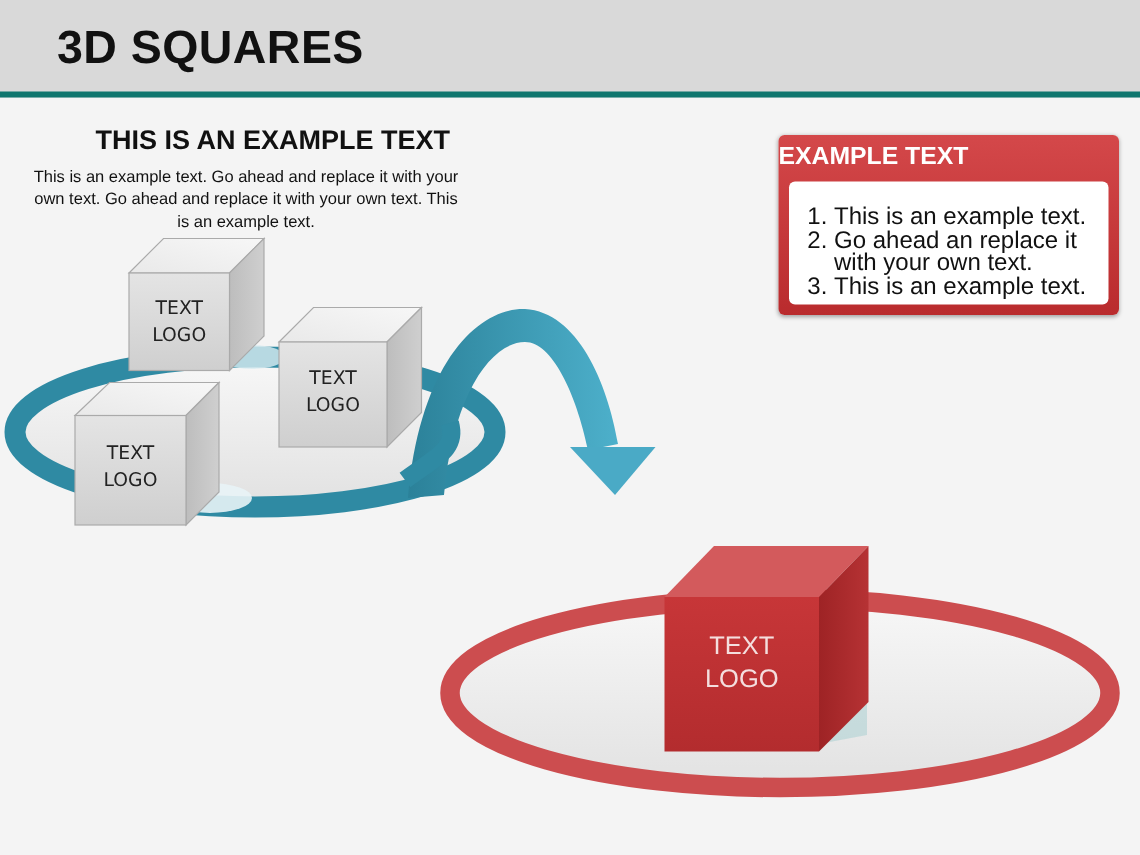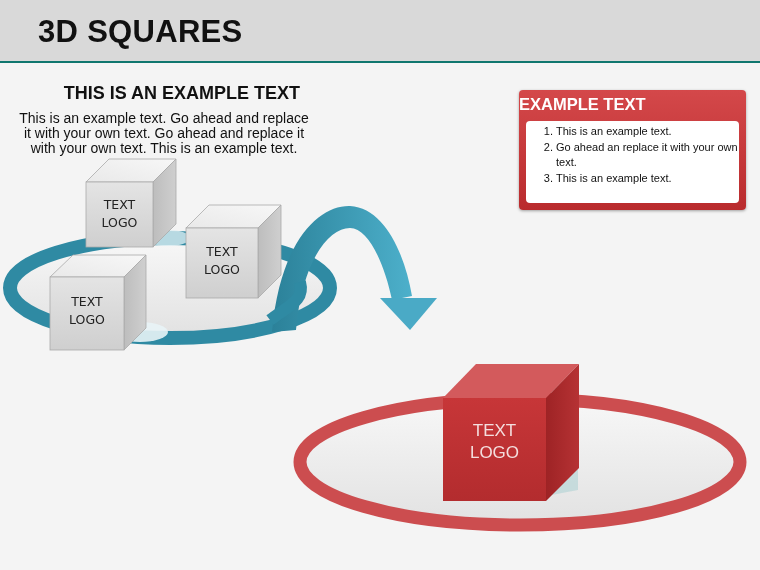--- a/index.html
+++ b/index.html
@@ -3,49 +3,49 @@
 <meta charset="utf-8">
 <style>
   html, body { margin:0; padding:0; }
   body {
     width:760px; height:570px; position:relative; overflow:hidden;
     background:#f4f4f4;
     font-family:"Liberation Sans", sans-serif;
   }
   .header {
     position:absolute; left:0; top:0; width:760px; height:61px;
-    background:#d9d9d9; border-bottom:2px solid #0f766e;
+    background:#d9d9d9; border-bottom:4px solid #0f766e;
   }
   .page-title {
     position:absolute; left:38px; top:14px;
     font-size:31px; font-weight:bold; color:#111; letter-spacing:0.3px;
   }
   .subtitle {
     position:absolute; left:0; top:83px; width:300px; text-align:right;
     font-size:18px; font-weight:bold; color:#111;
   }
   .body-text {
     position:absolute; left:18px; top:111px; width:292px; text-align:center;
-    font-size:14px; line-height:15px; color:#111;
+    font-size:11px; line-height:15px; color:#111;
   }
   .callout {
     position:absolute; left:519px; top:90px; width:227px; height:120px;
     background:linear-gradient(#d4484a,#b92b2d); border-radius:4px;
     box-shadow:0 1px 3px rgba(0,0,0,0.35);
   }
   .callout-title {
     position:absolute; left:0; top:5px; width:100%; text-align:left;
     color:#fff; font-weight:bold; font-size:16.5px;
   }
   .callout-body {
     position:absolute; left:7px; top:31px; width:213px; height:82px;
     background:#fff; border-radius:4px;
   }
   .callout-list {
-    margin:0; padding:3px 0 0 30px; font-size:11px; line-height:15.5px; color:#111;
+    margin:0; padding:16px 0 0 30px; font-size:16px; line-height:15.5px; color:#111;
   }
   .callout-list li { padding-left:0; }
   svg.diagram { position:absolute; left:0; top:0; }
   .cube-label {
     position:absolute; text-align:center; font-family:"DejaVu Sans", sans-serif;
     font-size:12.5px; line-height:18px; color:#222;
   }
   .cube-label-red {
     position:absolute; text-align:center; font-family:"Liberation Sans", sans-serif;
     font-size:17px; line-height:22px; color:#f4dede;

